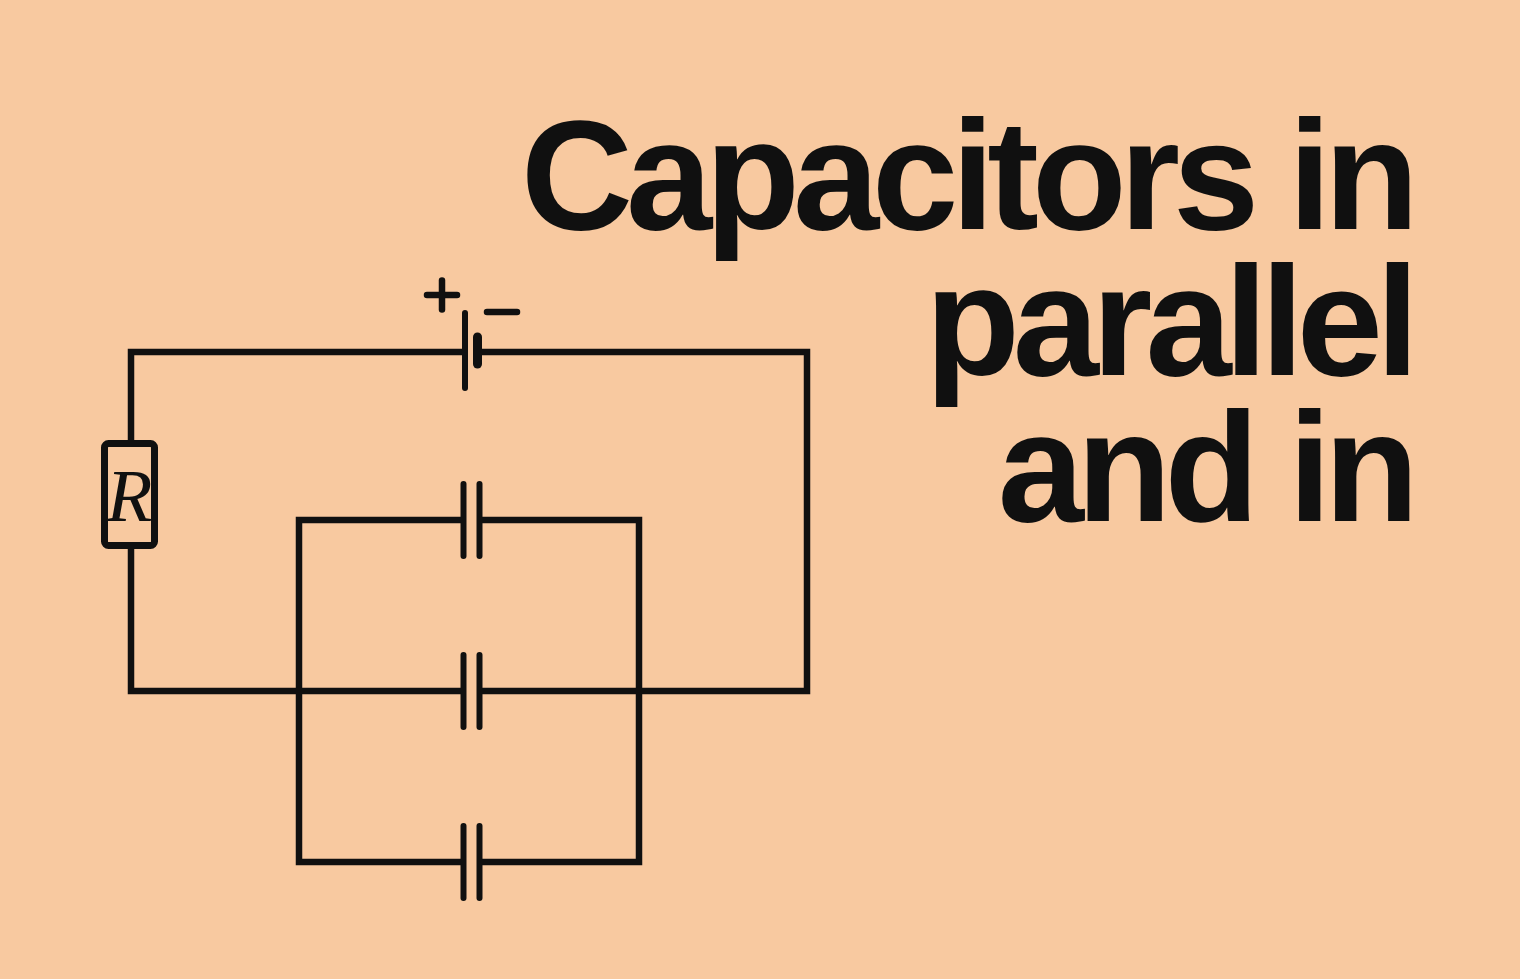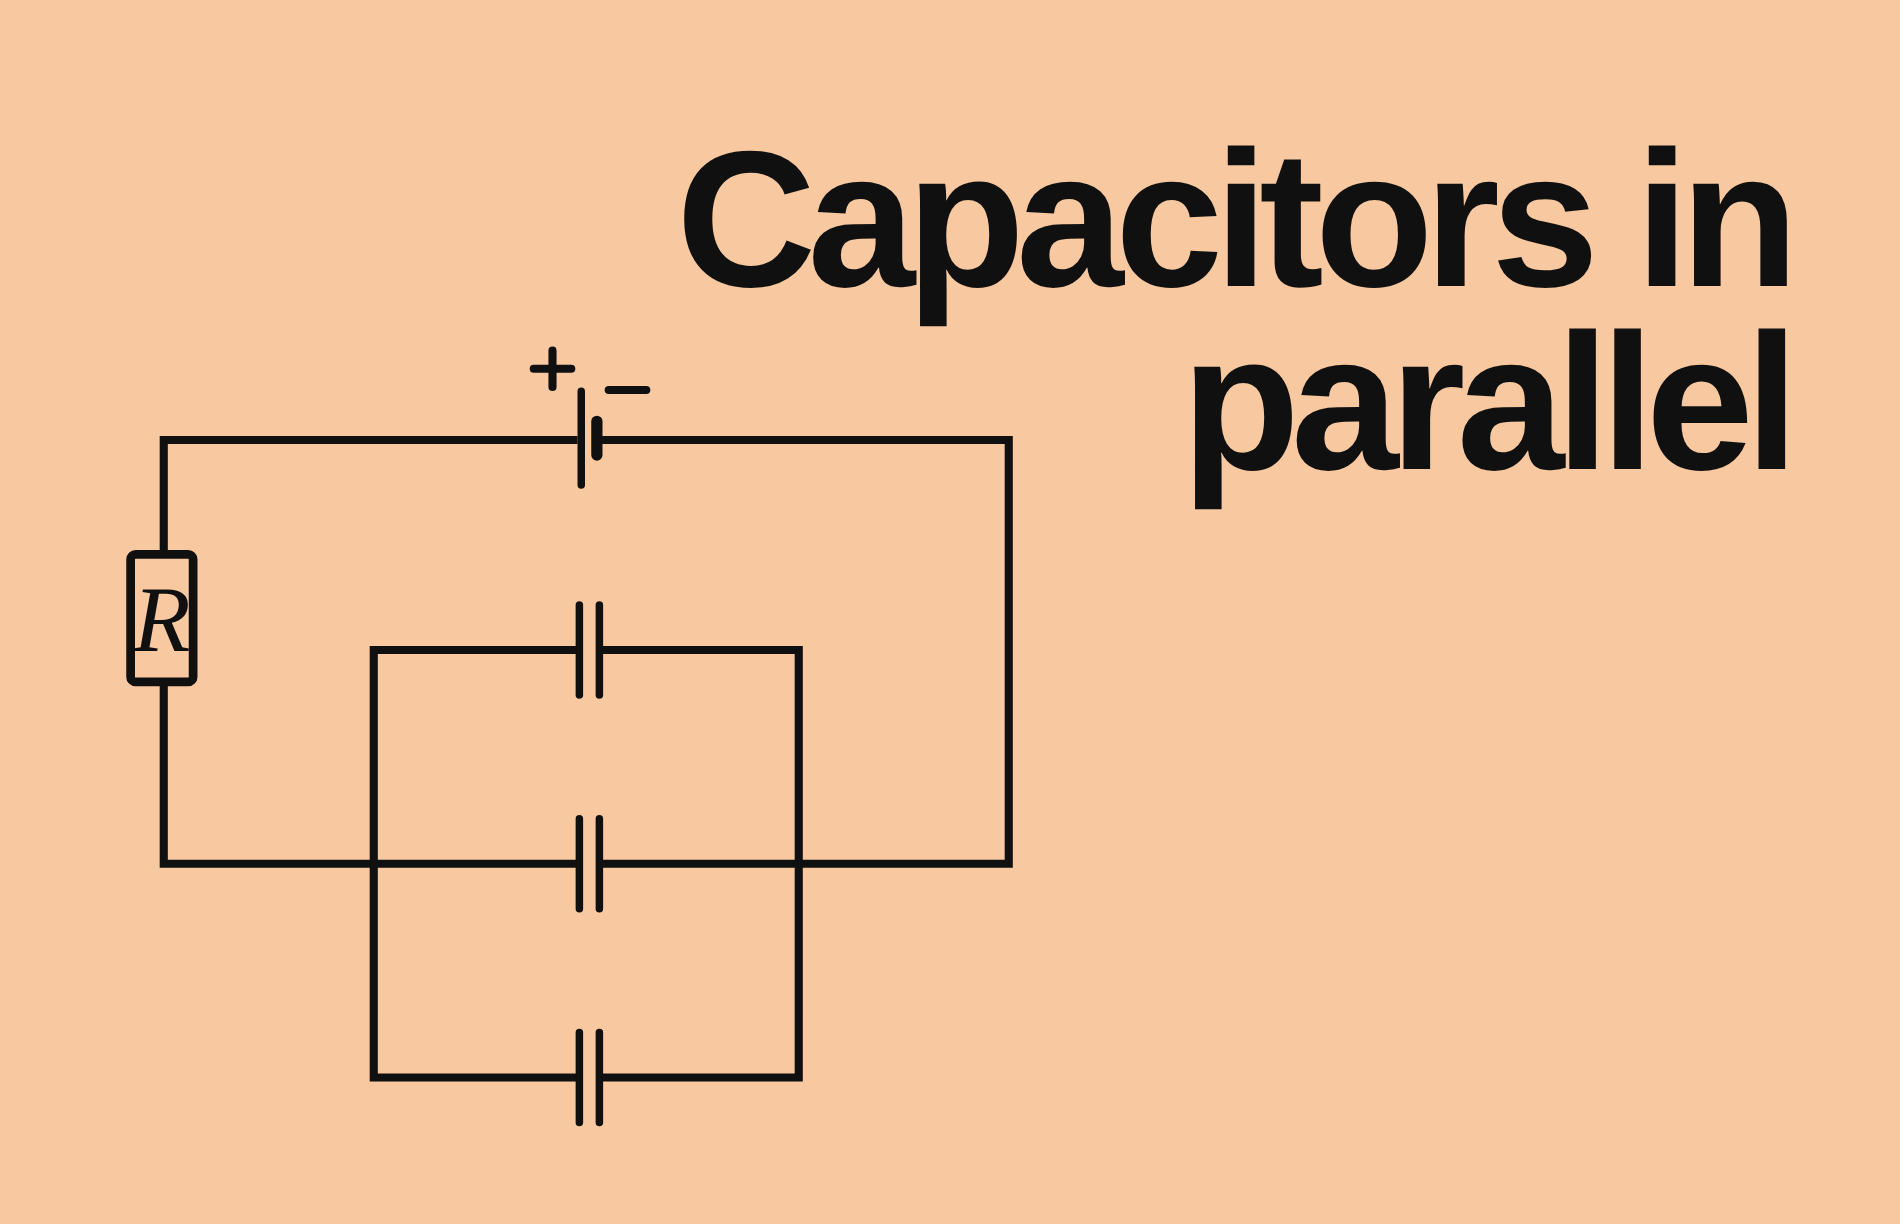--- a/index.html
+++ b/index.html
@@ -62,21 +62,21 @@
   .resistor-letter {
     font-family: "Liberation Serif", serif;
     font-style: italic;
     font-size: 75px;
     fill: var(--ink);
     text-anchor: middle;
   }
   .title {
     position: absolute;
     top: 103px;
-    right: 88px;
+    right: 108px;
     text-align: right;
     font-family: "Liberation Sans", sans-serif;
     font-weight: 700;
     font-size: 155px;
     line-height: 146px;
     letter-spacing: -7px;
     color: var(--ink);
     white-space: nowrap;
   }
 </style>
@@ -133,15 +133,16 @@
     <g>
       <path class="plate" d="M463.5 826 L463.5 898"></path>
       <path class="plate" d="M479.5 826 L479.5 898"></path>
     </g>
 
   </svg>
 
   <div class="title">
     <div>Capacitors in</div>
     <div>parallel</div>
+    <div>and in</div>
   </div>
 
 </div>
 
 </body></html>

